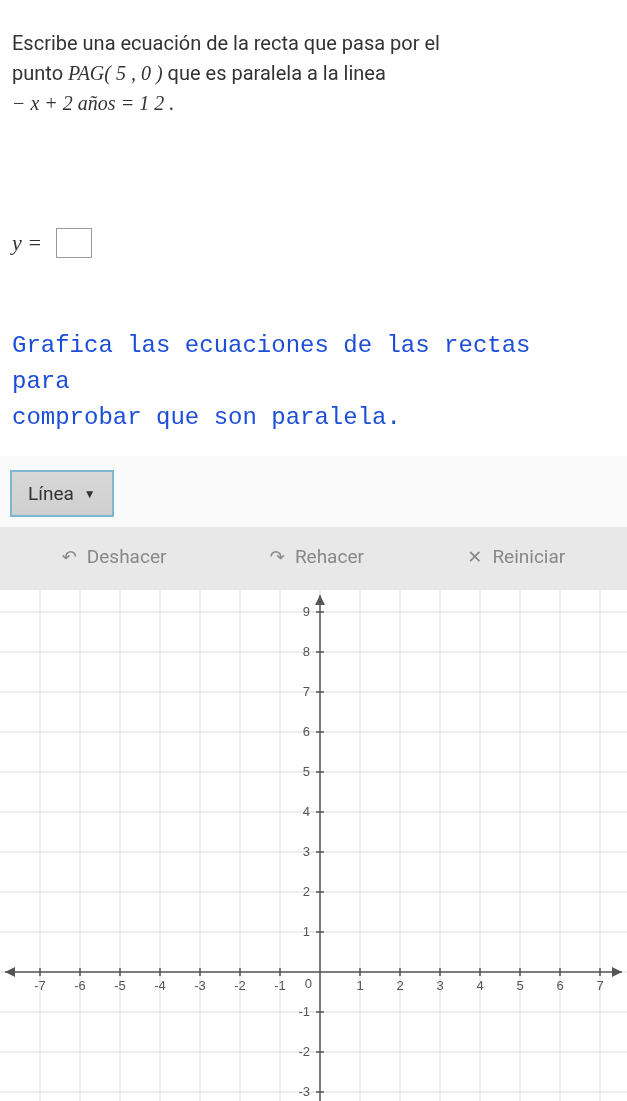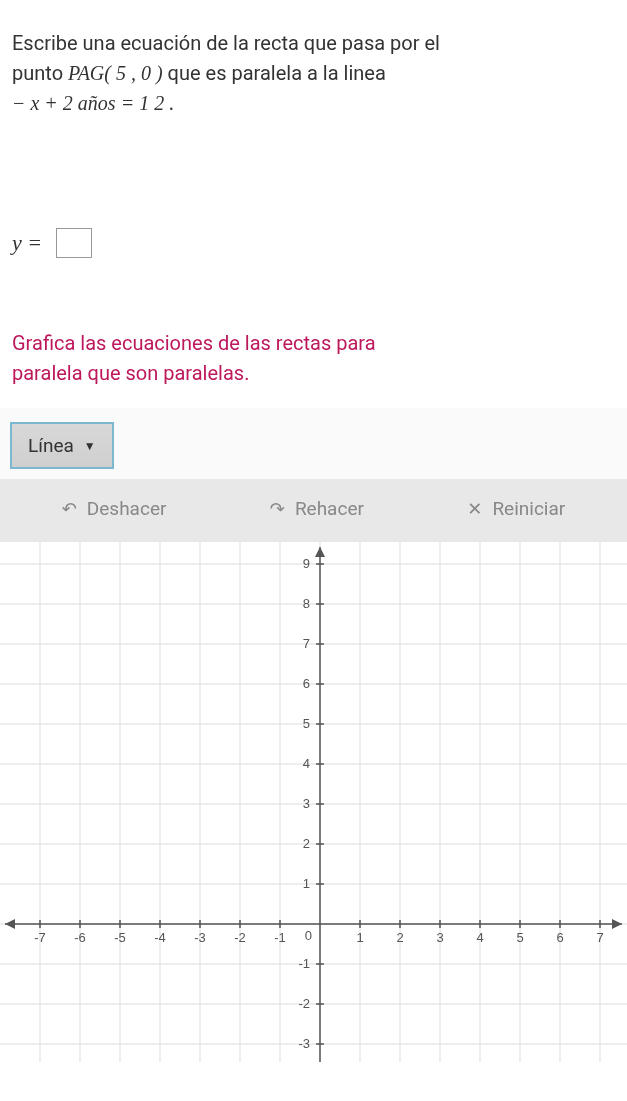--- a/index.html
+++ b/index.html
@@ -31,24 +31,25 @@
     font-size: 22px;
     margin-right: 14px;
   }
   .answer-box {
     width: 36px;
     height: 30px;
     border: 1px solid #999;
     background: #fff;
   }
   .instruction-text {
-    font-size: 20px;
+    font-size: 24px;
     line-height: 1.5;
-    color: #be185d;
+    color: #1d4ed8;
     margin-bottom: 20px;
+    font-family: Liberation Mono, monospace;
   }
   .graph-wrapper {
     background: #fafafa;
   }
   .toolbar-top {
     padding: 14px 10px 10px 10px;
   }
   .linea-btn {
     display: inline-flex;
     align-items: center;
@@ -107,21 +108,21 @@
     <span class="math-italic">− x + 2 años = 1 2 .</span>
   </div>
 
   <div class="answer-row">
     <span class="y-equals">y =</span>
     <div class="answer-box"></div>
   </div>
 
   <div class="instruction-text">
     <span>Grafica las ecuaciones de las rectas para</span><br>
-    <span>paralela que son paralelas.</span>
+    <span>comprobar que son paralela.</span>
   </div>
 </div>
 
 <div class="graph-wrapper">
   <div class="toolbar-top">
     <div class="linea-btn">
       <span>Línea</span>
       <span class="caret">▼</span>
     </div>
   </div>

